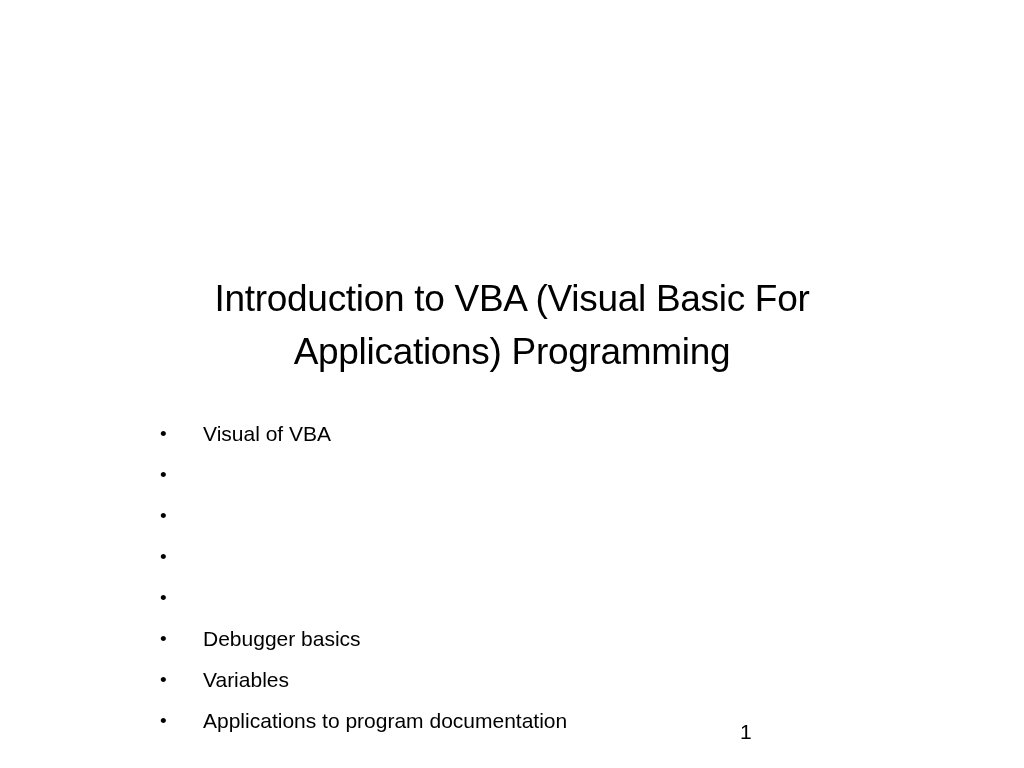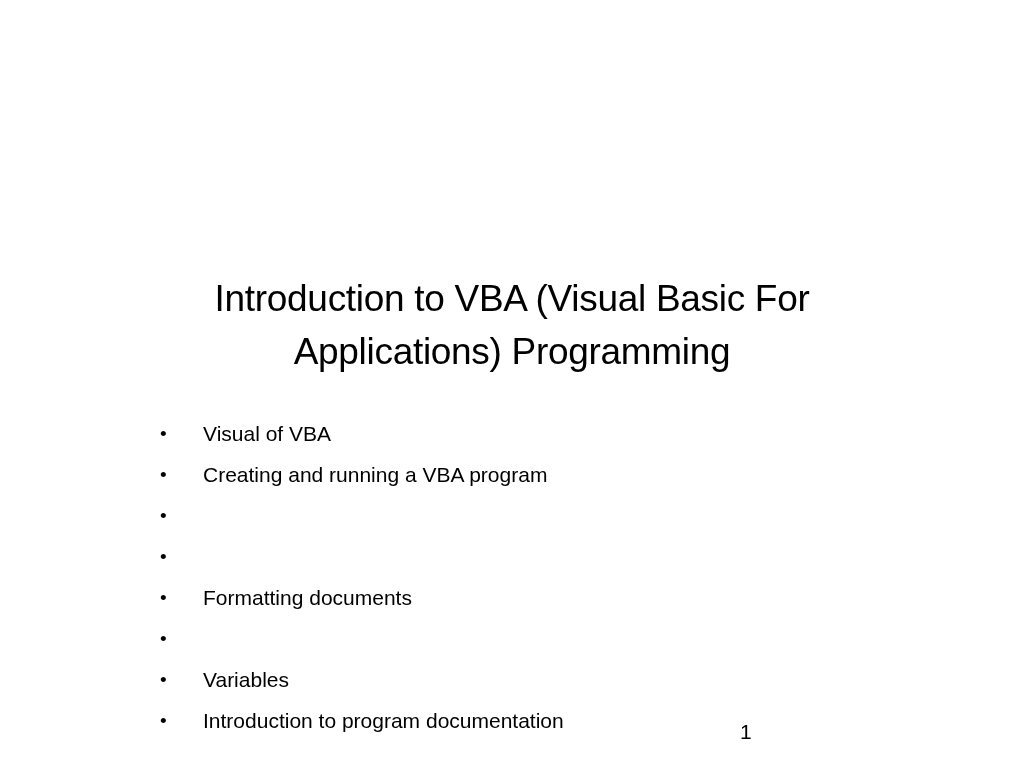--- a/index.html
+++ b/index.html
@@ -66,23 +66,23 @@
     }
   </style>
 </head>
 <body>
 
 <div class="slide">
   <h1 class="title">Introduction to VBA (Visual Basic For Applications) Programming</h1>
 
   <ul class="bullets">
     <li><span class="bullet">•</span><span>Visual of VBA</span></li>
-    <li><span class="bullet">•</span><span>Creating and running a VBA program</span></li>
     <li><span class="bullet">•</span></li>
     <li><span class="bullet">•</span></li>
-    <li><span class="bullet">•</span><span>Formatting documents</span></li>
     <li><span class="bullet">•</span></li>
+    <li><span class="bullet">•</span></li>
+    <li><span class="bullet">•</span><span>Debugger basics</span></li>
     <li><span class="bullet">•</span><span>Variables</span></li>
-    <li><span class="bullet">•</span><span>Introduction to program documentation</span></li>
+    <li><span class="bullet">•</span><span>Applications to program documentation</span></li>
   </ul>
 
   <div class="page-number">1</div>
 </div>
 
 </body></html>

